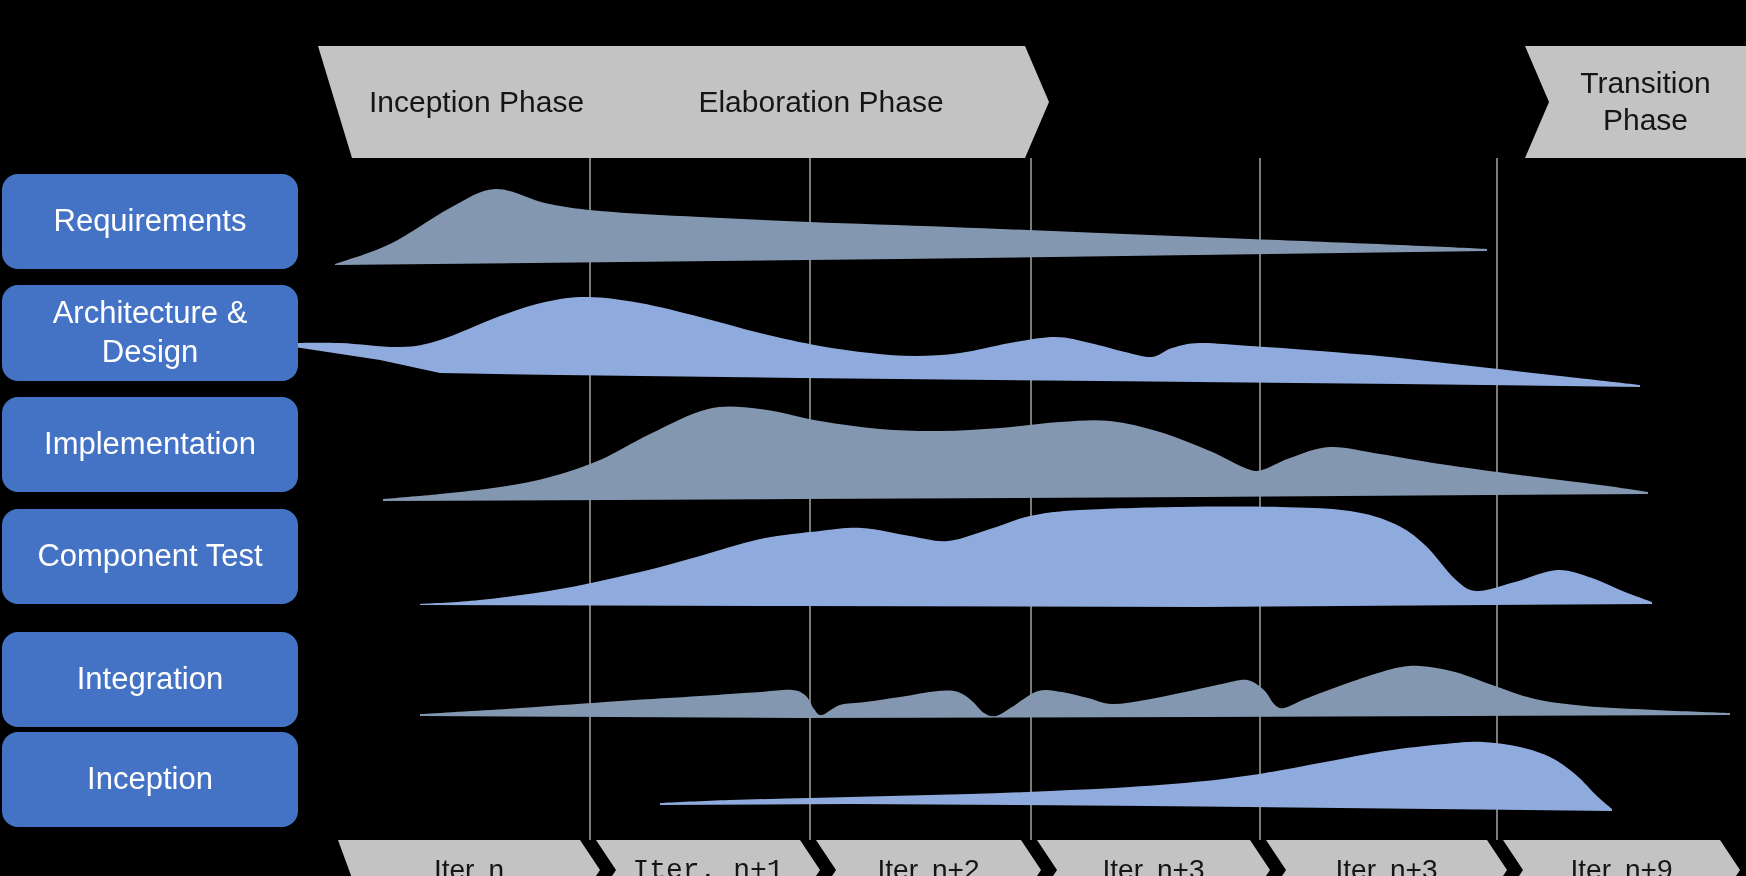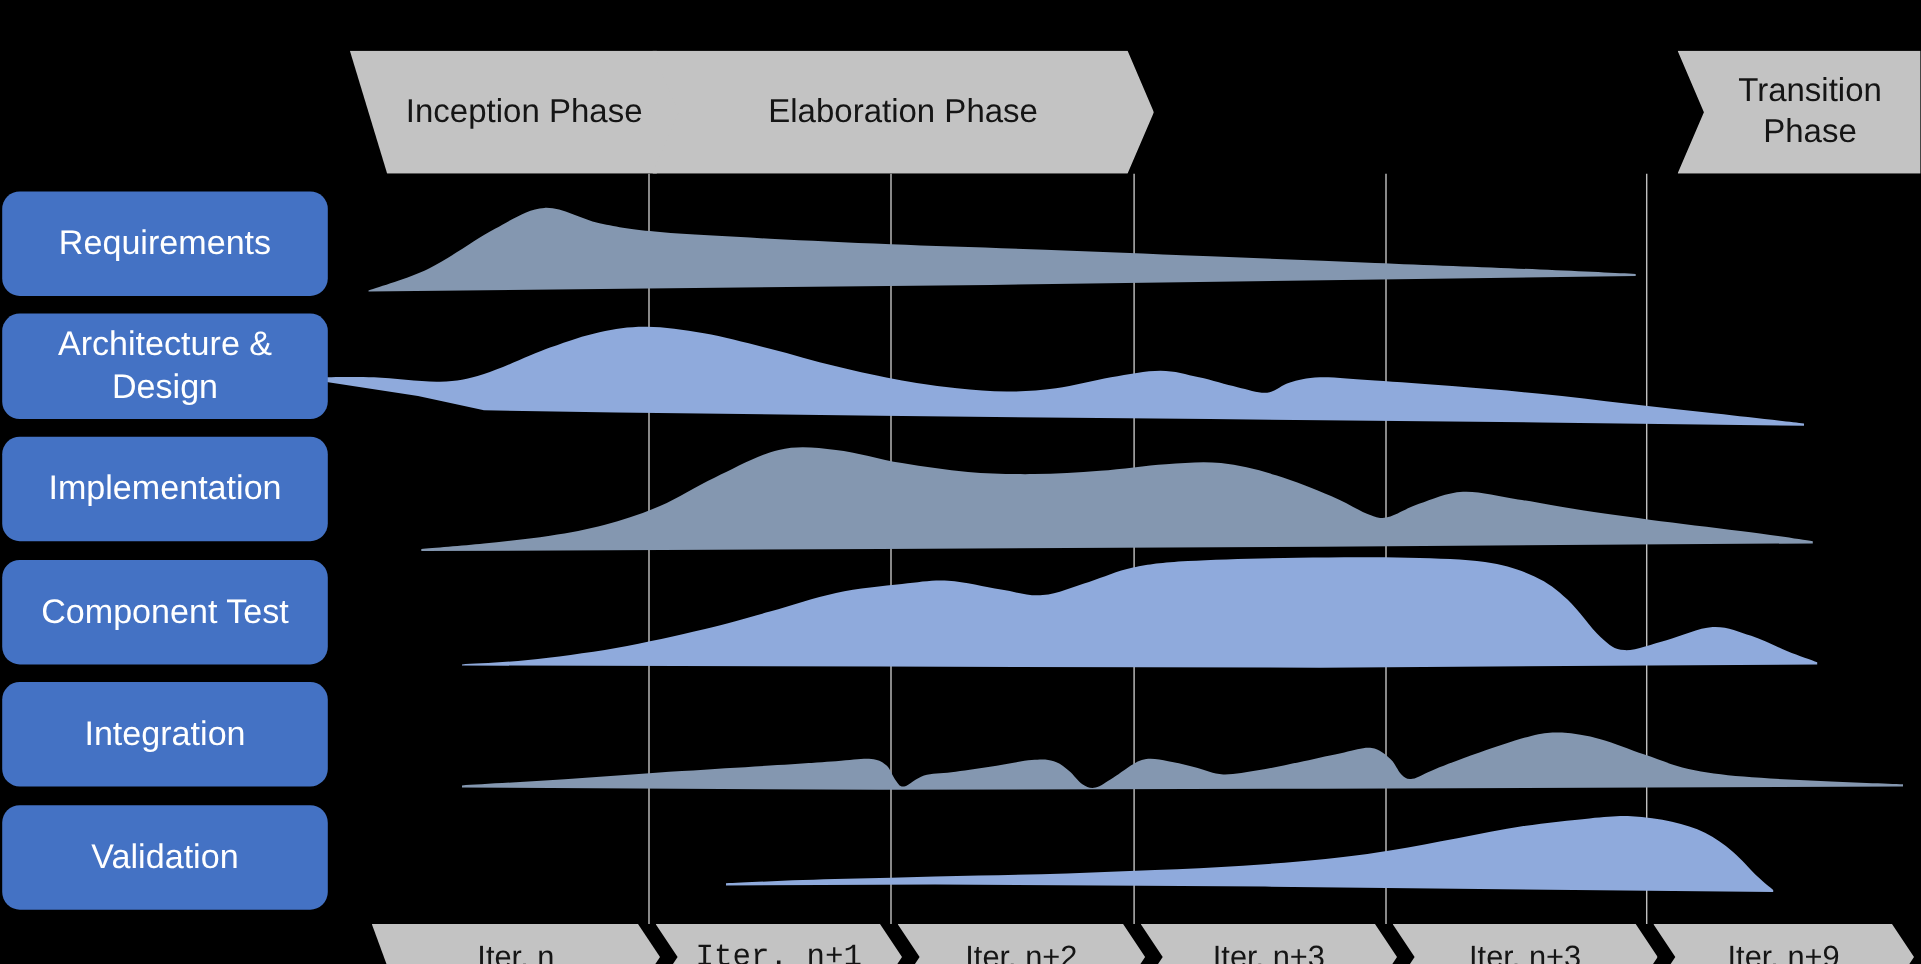--- a/index.html
+++ b/index.html
@@ -47,21 +47,21 @@
     color:var(--label-text,#fff);
     border-radius:16px;
     display:flex;align-items:center;justify-content:center;text-align:center;
     font-size:31px;line-height:1.25;
     padding:0 20px;box-sizing:border-box;
   }
   .dlabel-1{top:134px;}
   .dlabel-2{top:245px;height:96px;}
   .dlabel-3{top:357px;}
   .dlabel-4{top:469px;}
-  .dlabel-5{top:580px;}
+  .dlabel-5{top:592px;}
   .dlabel-6{top:692px;}
 </style>
 </head>
 <body>
 
 <div class="stage" style="--bg: #000000; --chev-fill: #c3c3c3; --chev-text: #151515; --label-fill: #4472c4; --label-text: #ffffff;">
 
   <svg class="humps-svg" id="humps-svg" viewBox="0 0 1746 876">
       <line x1="590" x2="590" y1="118" y2="800" stroke="#bfbfbf" stroke-width="1.3"></line>
       <line x1="810" x2="810" y1="118" y2="800" stroke="#bfbfbf" stroke-width="1.3"></line>
@@ -95,21 +95,21 @@
   <div class="dlabel dlabel-3">
     <span>Implementation</span>
   </div>
   <div class="dlabel dlabel-4">
     <span>Component Test</span>
   </div>
   <div class="dlabel dlabel-5">
     <span>Integration</span>
   </div>
   <div class="dlabel dlabel-6">
-    <span>Validation</span>
+    <span>Inception</span>
   </div>
 
   <div class="iter iter-1">
     <span>Iter. n</span>
   </div>
   <div class="iter iter-2">
     <span>Iter. n+1</span>
   </div>
   <div class="iter iter-3">
     <span>Iter. n+2</span>

